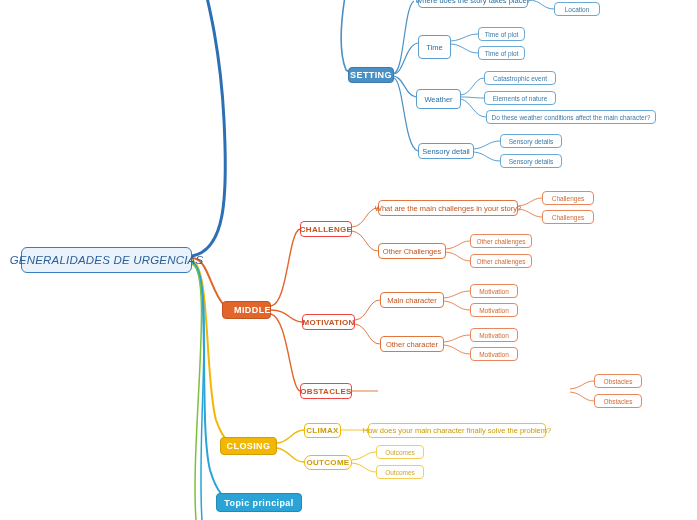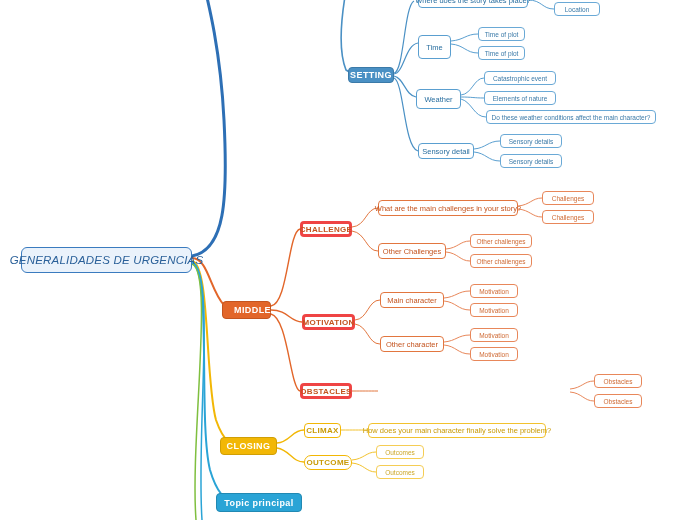--- a/index.html
+++ b/index.html
@@ -57,21 +57,21 @@
   .node.l1.yellow  { background: #f2b705; border: 1px solid #d09f05; }
   .node.l1.cyan    { background: #2aa4d6; border: 1px solid #2189b3; }
   
   .node.l2 {
     font-size: 8px;
     font-weight: bold;
     letter-spacing: .3px;
     border-radius: 4px;
     background: #ffffff;
   }
-  .node.l2.orange { border: 3px solid #ef4444; color: #c4541f; align-items: flex-end; }
+  .node.l2.orange { border: 1px solid #ef4444; color: #c4541f; }
   .node.l2.yellow { border: 1px solid #f2b705; color: #c99a05; }
   
   .node.l3 {
     font-size: 7.5px;
     border-radius: 4px;
     background: #ffffff;
     font-weight: normal;
   }
   .node.l3.blue   { border: 1px solid #5a9fd0; color: #2a6fa0; }
   .node.l3.orange { border: 1px solid #e2763f; color: #c4541f; }

